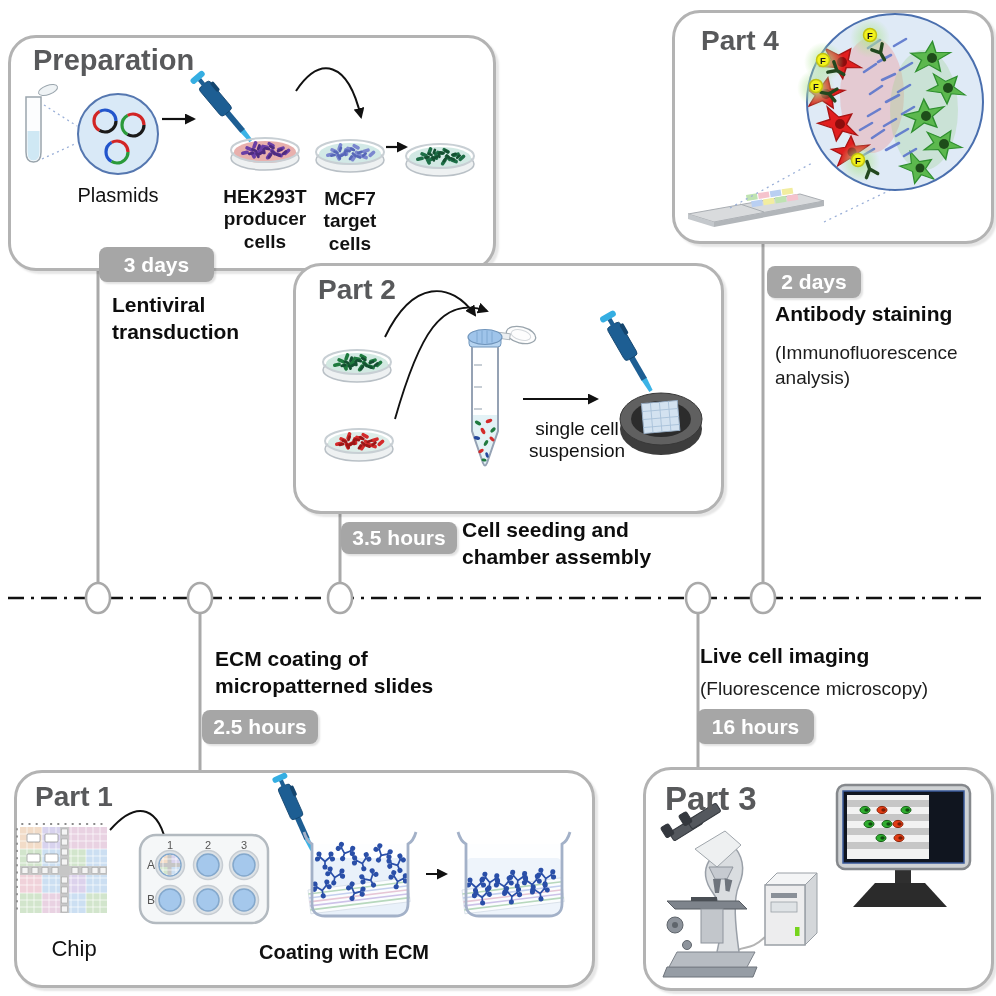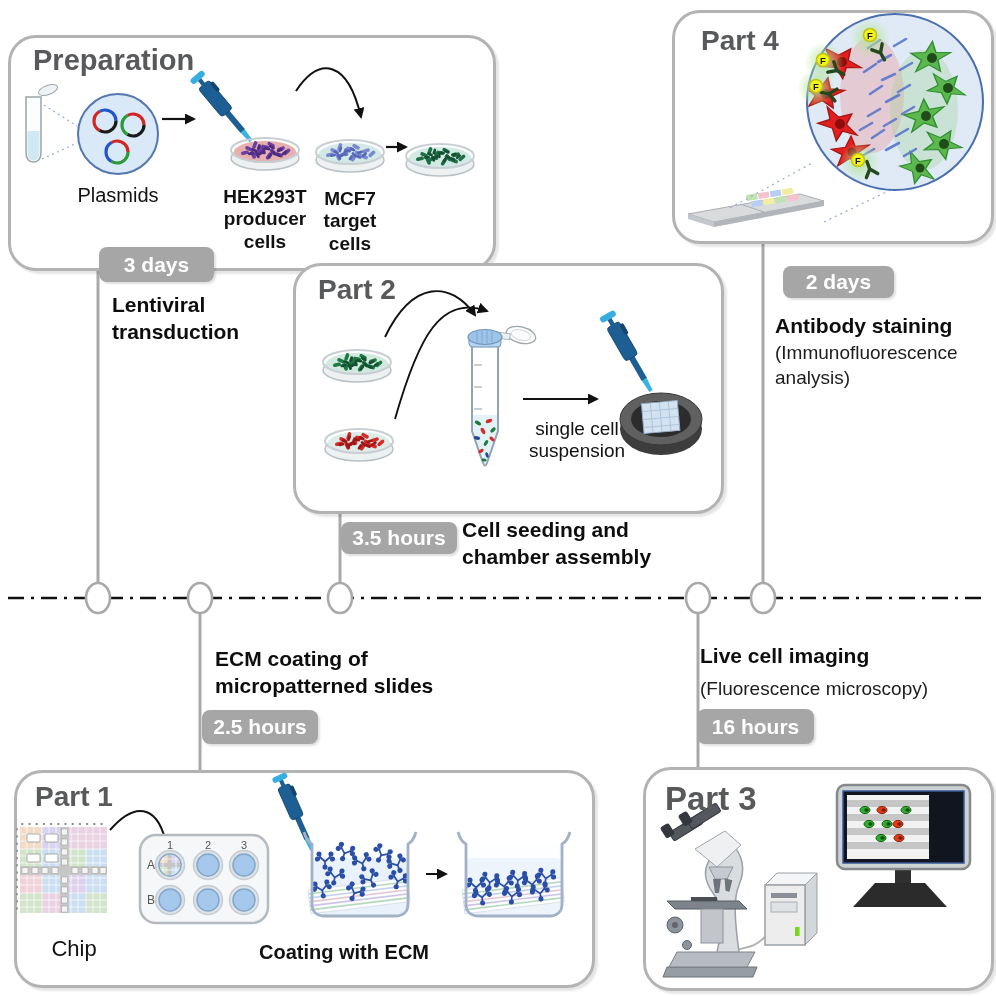--- a/index.html
+++ b/index.html
@@ -491,22 +491,22 @@
   </svg>
   <div class="box-title" style="left:19px;top:10px;font-size:33px;">Part 3</div>
 </div>
 
 <div class="badge" style="left:99px;top:247px;width:115px;height:35px;">3 days</div>
 <div class="step-title" style="left:100px;top:291px;width:175px;padding-left:12px;">Lentiviral transduction</div>
 
 <div class="badge" style="left:341px;top:522px;width:116px;height:32px;">3.5 hours</div>
 <div class="step-title" style="left:462px;top:516px;width:255px;">Cell seeding and chamber assembly</div>
 
-<div class="badge" style="left:767px;top:266px;width:111px;height:32px;margin-left:16px;">2 days</div>
-<div class="step-title" style="left:775px;top:312px;width:200px;">Antibody staining</div>
+<div class="badge" style="left:767px;top:266px;width:94px;height:32px;">2 days</div>
+<div class="step-title" style="left:775px;top:300px;width:200px;">Antibody staining</div>
 <div class="step-sub" style="left:775px;top:340px;width:215px;">(Immunofluorescence analysis)</div>
 
 <div class="step-title" style="left:215px;top:645px;width:250px;">ECM coating of micropatterned slides</div>
 <div class="badge" style="left:202px;top:710px;width:116px;height:34px;">2.5 hours</div>
 
 <div class="step-title" style="left:700px;top:642px;width:230px;">Live cell imaging</div>
 <div class="step-sub" style="left:700px;top:676px;width:245px;">(Fluorescence microscopy)</div>
 <div class="badge" style="left:697px;top:709px;width:117px;height:35px;">16 hours</div>
 
 </div>

